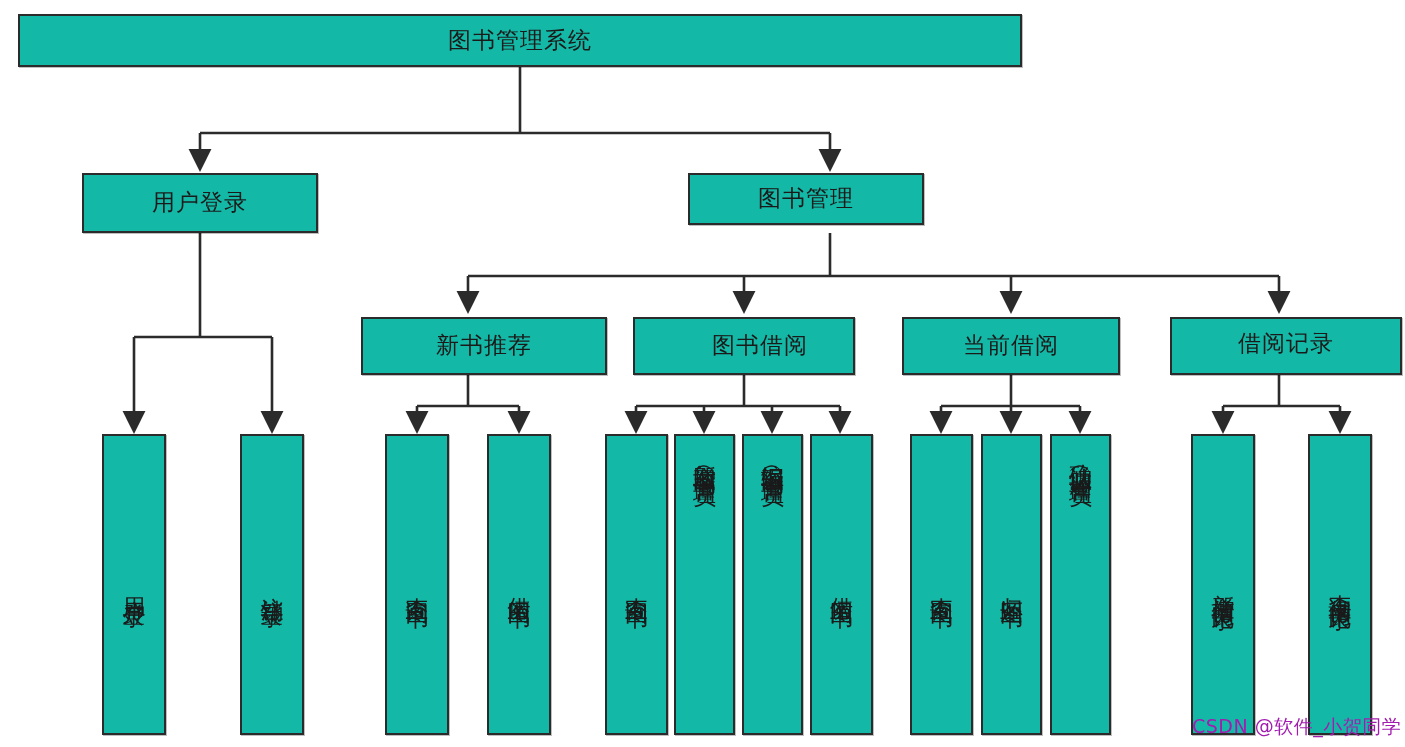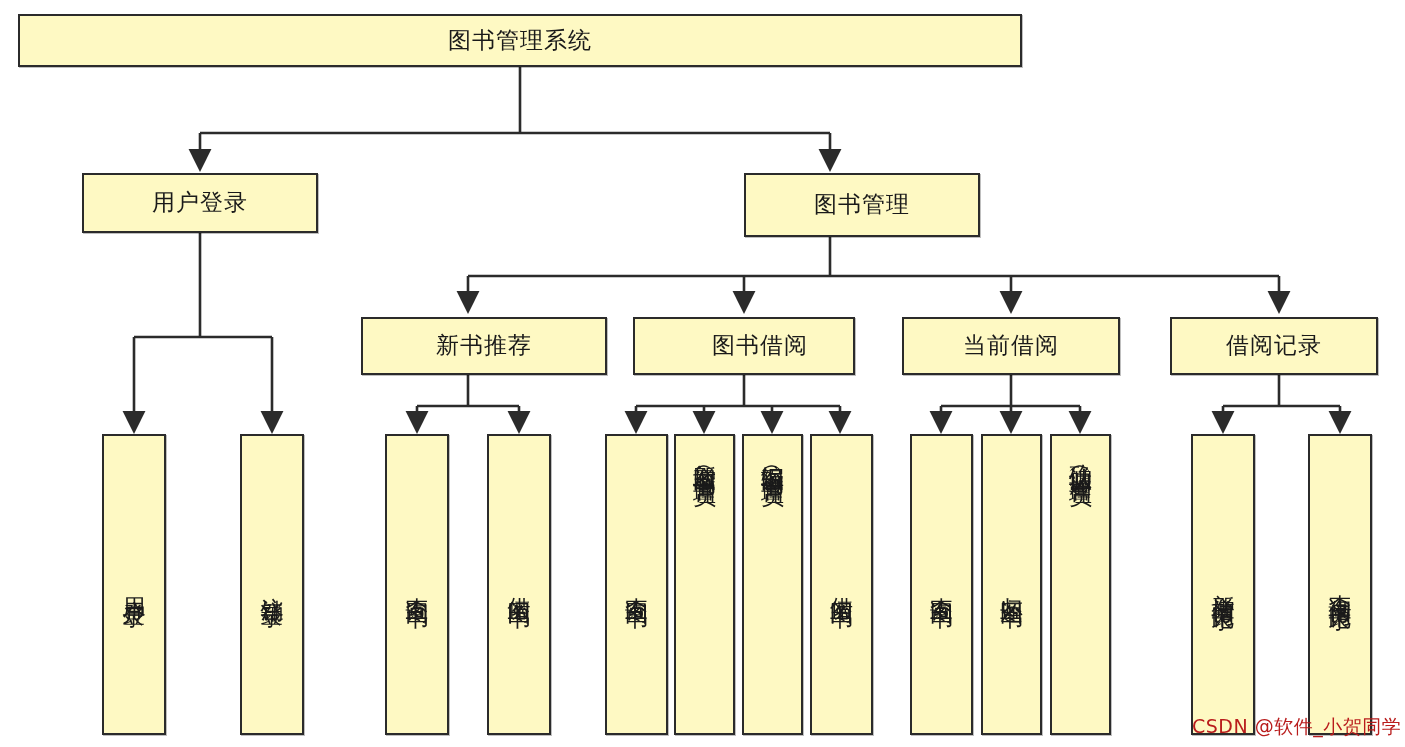--- a/index.html
+++ b/index.html
@@ -14,21 +14,21 @@
     position: relative;
     width: 1405px;
     height: 747px;
     background: #ffffff;
     overflow: hidden;
   }
   .node {
     position: absolute;
     box-sizing: border-box;
     border: 2.5px solid #2b2b2b;
-    background: #fef9c3;
+    background: #14b8a6;
     display: flex;
     align-items: center;
     justify-content: center;
     color: #1a1a1a;
     box-shadow: 1px 1px 0 rgba(0,0,0,0.25);
   }
   .node.horiz {
     font-size: 23px;
     letter-spacing: 1px;
     line-height: 1.1;
@@ -50,21 +50,21 @@
   svg.wires {
     position: absolute;
     left: 0;
     top: 0;
     width: 1405px;
     height: 747px;
     pointer-events: none;
   }
   .wm {
     position: absolute;
-    color: #b91c1c;
+    color: #a21caf;
     font-size: 19px;
     letter-spacing: 0.5px;
     white-space: nowrap;
     user-select: none;
   }
 </style>
 </head>
 <body>
 
 <div id="canvas">
@@ -115,26 +115,26 @@
       <path d="M 1279 375 L 1279 406"></path>
       <path d="M 1223 406 L 1340 406"></path>
       <path d="M 1223 406 L 1223 430" marker-end="url(#arrow)"></path>
       <path d="M 1340 406 L 1340 430" marker-end="url(#arrow)"></path>
     </g>
   </svg>
 
   <div class="node horiz" style="left:18px; top:14px; width:1004px; height:53px;">图书管理系统</div>
 
   <div class="node horiz" style="left:82px; top:173px; width:236px; height:60px;">用户登录</div>
-  <div class="node horiz" style="left:744px; top:173px; width:236px; height:64px;">图书管理</div>
+  <div class="node horiz" style="left:688px; top:173px; width:236px; height:52px;">图书管理</div>
 
   <div class="node horiz" style="left:361px; top:317px; width:246px; height:58px;">新书推荐</div>
   <div class="node horiz" style="left:633px; top:317px; width:222px; height:58px;padding-left:32px;">图书借阅</div>
   <div class="node horiz" style="left:902px; top:317px; width:218px; height:58px;">当前借阅</div>
-  <div class="node horiz" style="left:1170px; top:317px; width:208px; height:58px;">借阅记录</div>
+  <div class="node horiz" style="left:1170px; top:317px; width:232px; height:58px;font-family:Liberation Mono, monospace;">借阅记录</div>
 
   <div class="node vert center" style="left:102px; top:434px; width:64px; height:301px;">用户登录</div>
   <div class="node vert center" style="left:240px; top:434px; width:64px; height:301px;">注销登录</div>
 
   <div class="node vert center" style="left:385px; top:434px; width:64px; height:301px;">查询图书</div>
   <div class="node vert center" style="left:487px; top:434px; width:64px; height:301px;">借阅图书</div>
 
   <div class="node vert center" style="left:605px; top:434px; width:63px; height:301px;">查询图书</div>
   <div class="node vert" style="left:674px; top:434px; width:61px; height:301px;">新增图书（管理员）</div>
   <div class="node vert" style="left:742px; top:434px; width:61px; height:301px;">编辑图书（管理员）</div>

